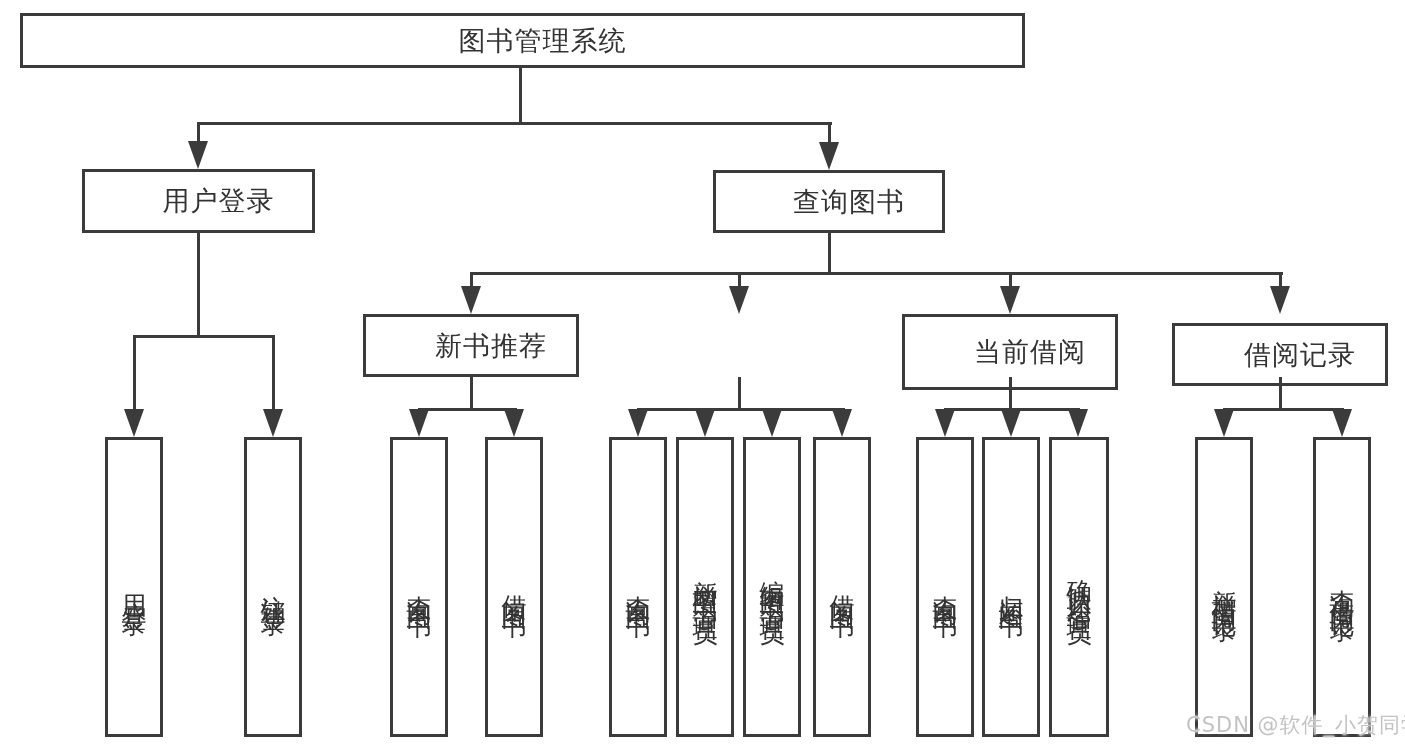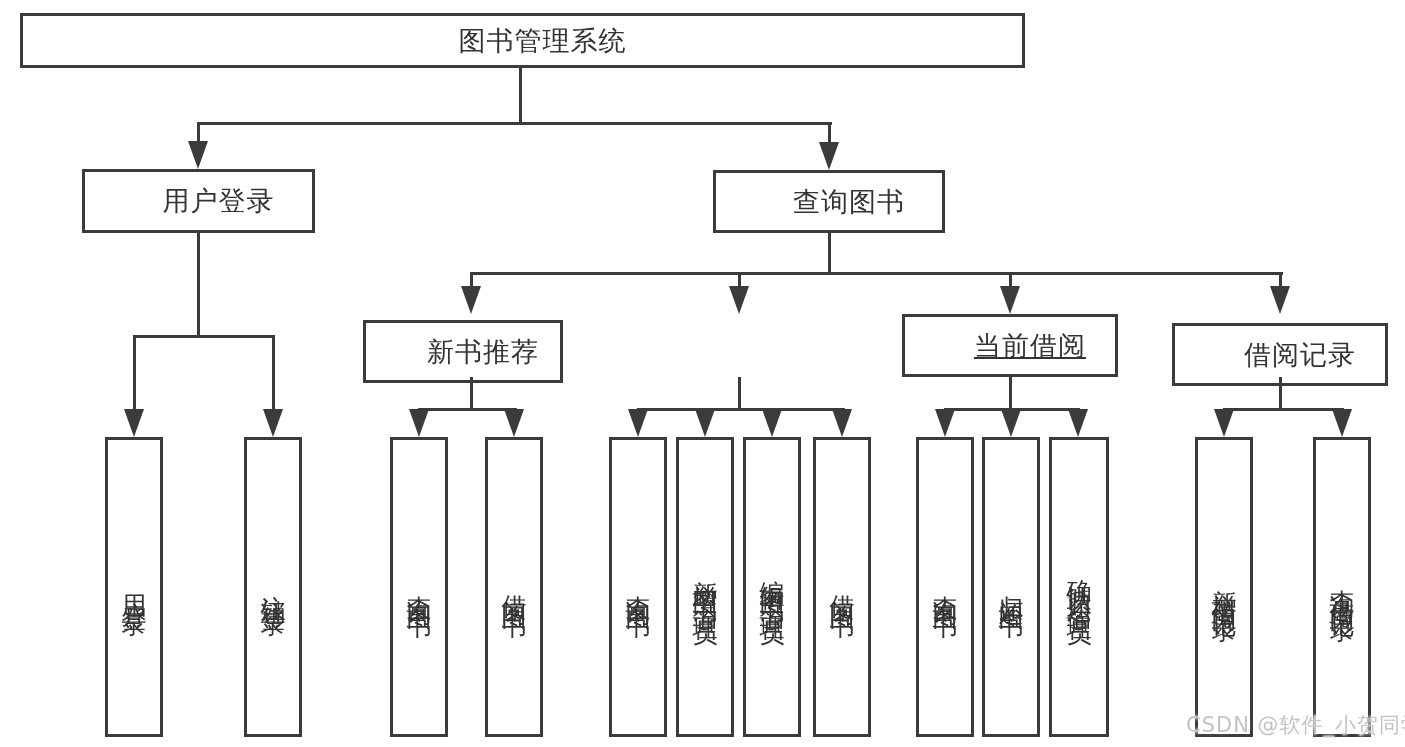--- a/index.html
+++ b/index.html
@@ -65,24 +65,24 @@
     <span>图书管理系统</span>
   </div>
 
   <div class="box" style="left:82px;top:169px;width:233px;height:64px;">
     <span>用户登录</span>
   </div>
   <div class="box" style="left:713px;top:170px;width:232px;height:63px;">
     <span>查询图书</span>
   </div>
 
-  <div class="box" style="left:363px;top:314px;width:200px;height:63px;margin-top:6px;">
+  <div class="box" style="left:363px;top:314px;width:216px;height:63px;">
     <span>新书推荐</span>
   </div>
-  <div class="box" style="left:902px;top:314px;width:216px;height:63px;text-decoration:underline;">
+  <div class="box" style="left:902px;top:314px;width:216px;height:76px;">
     <span>当前借阅</span>
   </div>
   <div class="box" style="left:1172px;top:314px;width:216px;height:63px;margin-top:9px;">
     <span>借阅记录</span>
   </div>
 
   <div class="vbox" style="left:105px;">
     <span class="vtext">用户登录</span>
   </div>
   <div class="vbox" style="left:244px;">

